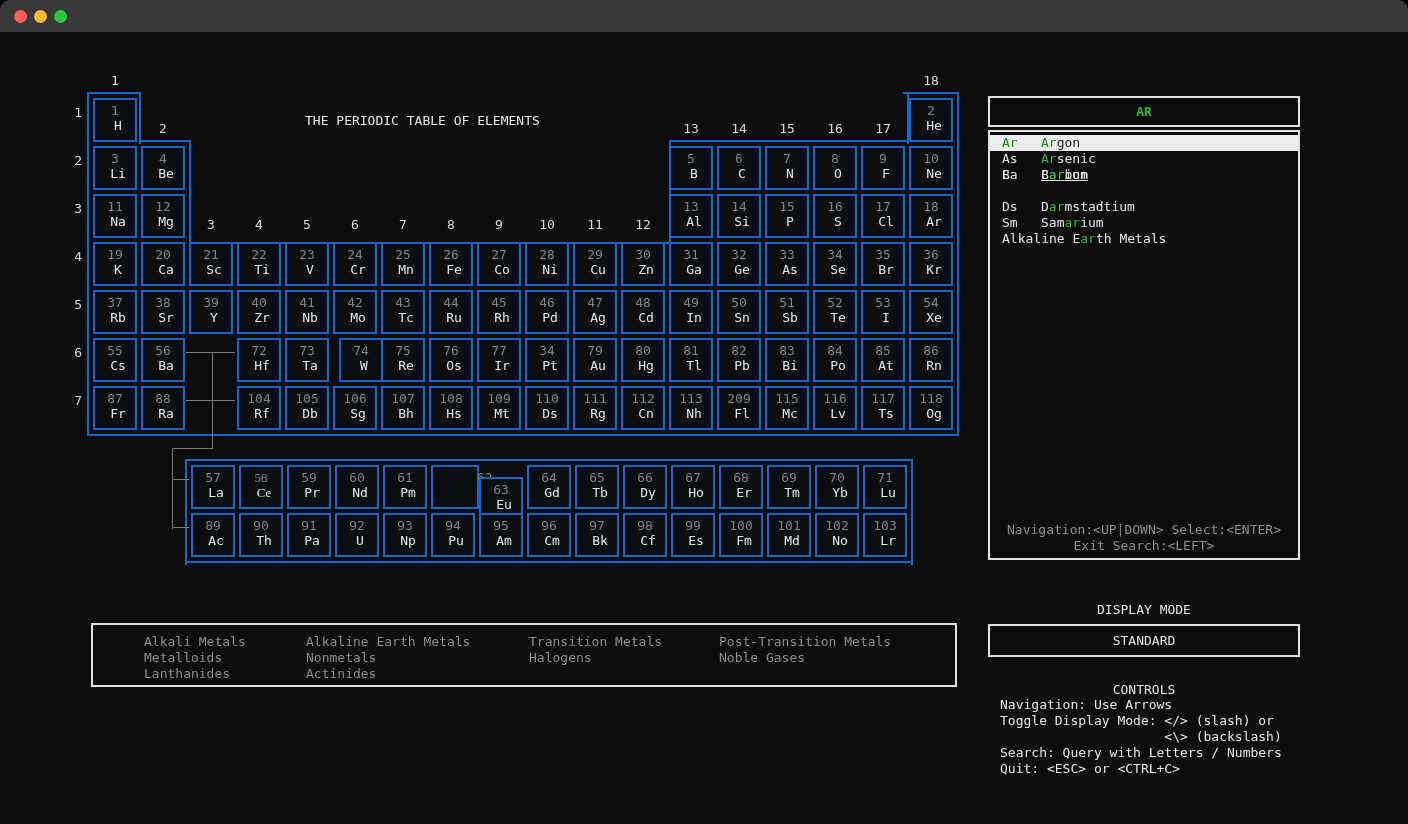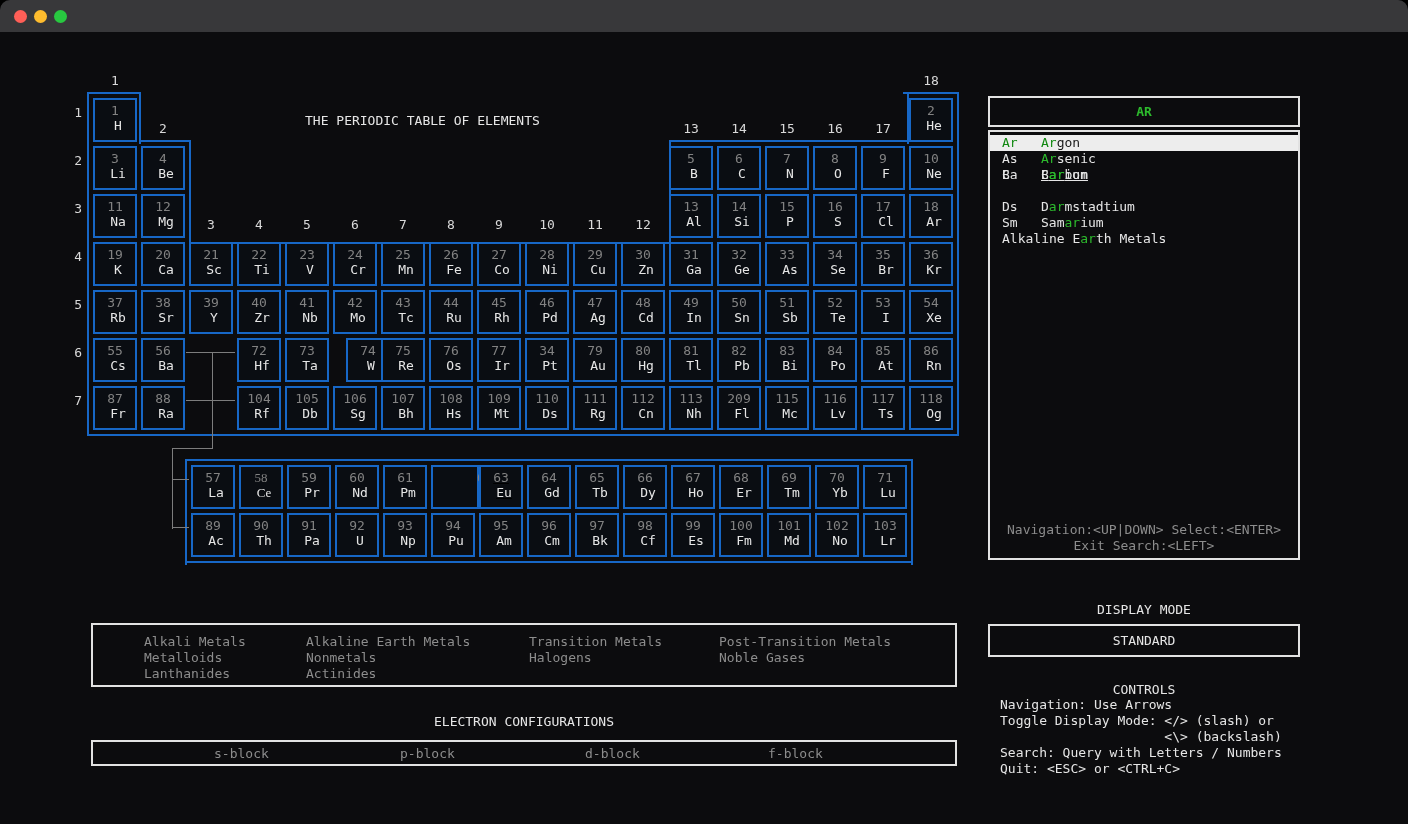--- a/index.html
+++ b/index.html
@@ -282,21 +282,21 @@
           <div class="sym">Ba</div>
         </div>
         <div class="cell" style="left: 146px; top: 242px;">
           <div class="num">72</div>
           <div class="sym">Hf</div>
         </div>
         <div class="cell" style="left: 194px; top: 242px;">
           <div class="num">73</div>
           <div class="sym">Ta</div>
         </div>
-        <div class="cell" style="left: 255px; top: 242px;">
+        <div class="cell" style="left: 248px; top: 242px;">
           <div class="num">74</div>
           <div class="sym">W</div>
         </div>
         <div class="cell" style="left: 290px; top: 242px;">
           <div class="num">75</div>
           <div class="sym">Re</div>
         </div>
         <div class="cell" style="left: 338px; top: 242px;">
           <div class="num">76</div>
           <div class="sym">Os</div>
@@ -465,21 +465,21 @@
           <div class="sym">Nd</div>
         </div>
         <div class="cell" style="left: 194px; top: 2px;">
           <div class="num">61</div>
           <div class="sym">Pm</div>
         </div>
         <div class="cell" style="left: 242px; top: 2px; padding-left: 44px;">
           <div class="num">62</div>
           <div class="sym">Sm</div>
         </div>
-        <div class="cell" style="left: 290px; top: 2px; text-decoration: underline;">
+        <div class="cell" style="left: 290px; top: 14px; text-decoration: underline;">
           <div class="num">63</div>
           <div class="sym">Eu</div>
         </div>
         <div class="cell" style="left: 338px; top: 2px;">
           <div class="num">64</div>
           <div class="sym">Gd</div>
         </div>
         <div class="cell" style="left: 386px; top: 2px;">
           <div class="num">65</div>
           <div class="sym">Tb</div>
@@ -608,27 +608,20 @@
         <div class="fam-item" style="left: 436px; top: 9px;">Transition Metals</div>
         <div class="fam-item" style="left: 626px; top: 9px;">Post-Transition Metals</div>
         <div class="fam-item" style="left: 51px; top: 25px;">Metalloids</div>
         <div class="fam-item" style="left: 213px; top: 25px;">Nonmetals</div>
         <div class="fam-item" style="left: 436px; top: 25px;">Halogens</div>
         <div class="fam-item" style="left: 626px; top: 25px;">Noble Gases</div>
         <div class="fam-item" style="left: 51px; top: 41px;">Lanthanides</div>
         <div class="fam-item" style="left: 213px; top: 41px;">Actinides</div>
       </div>
 
-    <div class="sec-heading ec-h">ELECTRON CONFIGURATIONS</div>
-    <div class="ec-box" id="blocks">
-        <div class="ec-item" style="left: 121px; top: 4px;">s-block</div>
-        <div class="ec-item" style="left: 307px; top: 4px;">p-block</div>
-        <div class="ec-item" style="left: 492px; top: 4px;">d-block</div>
-        <div class="ec-item" style="left: 675px; top: 4px;">f-block</div>
-      </div>
 
     <div class="sec-heading dm-h">DISPLAY MODE</div>
     <div class="dm-box">
       <span>STANDARD</span>
     </div>
 
     <div class="sec-heading ctl-h">CONTROLS</div>
     <pre class="controls" id="controls">Navigation: Use Arrows
 Toggle Display Mode: &lt;/&gt; (slash) or
                      &lt;\&gt; (backslash)

